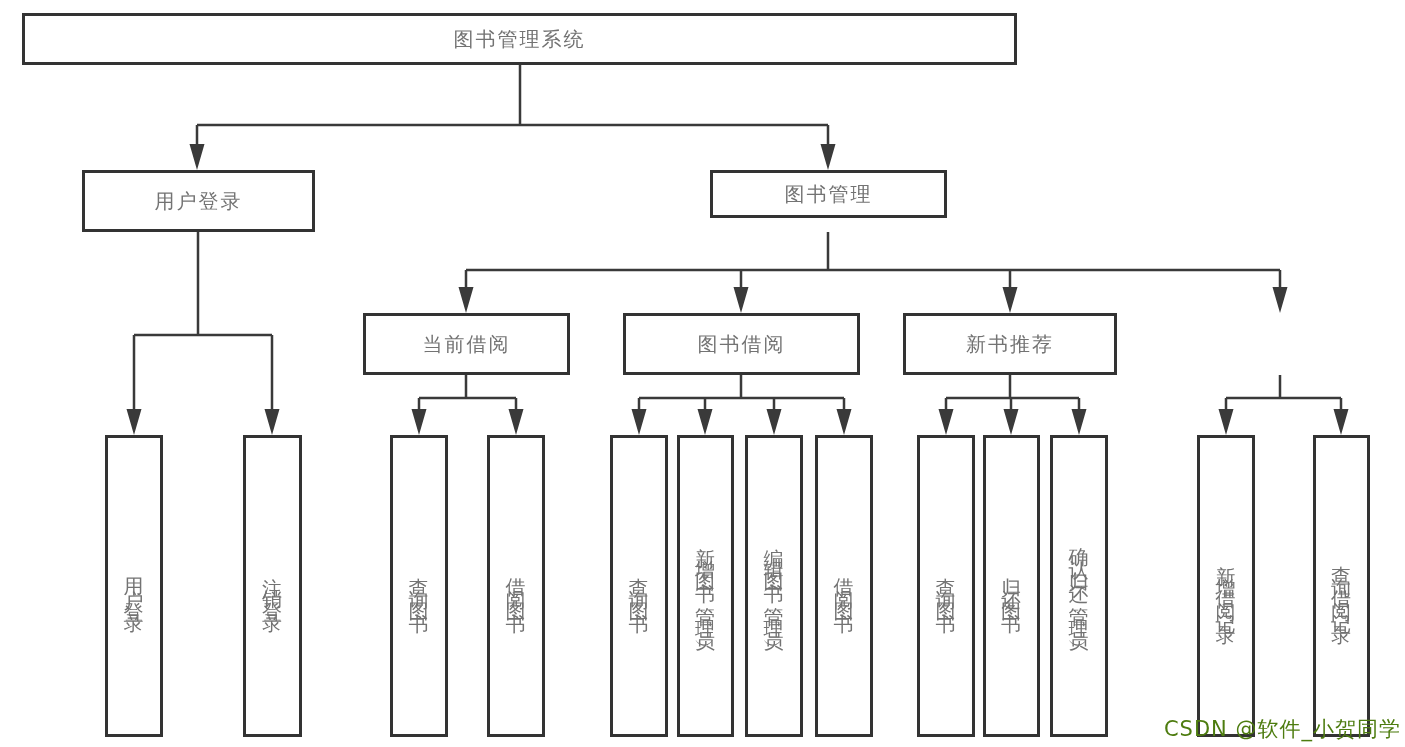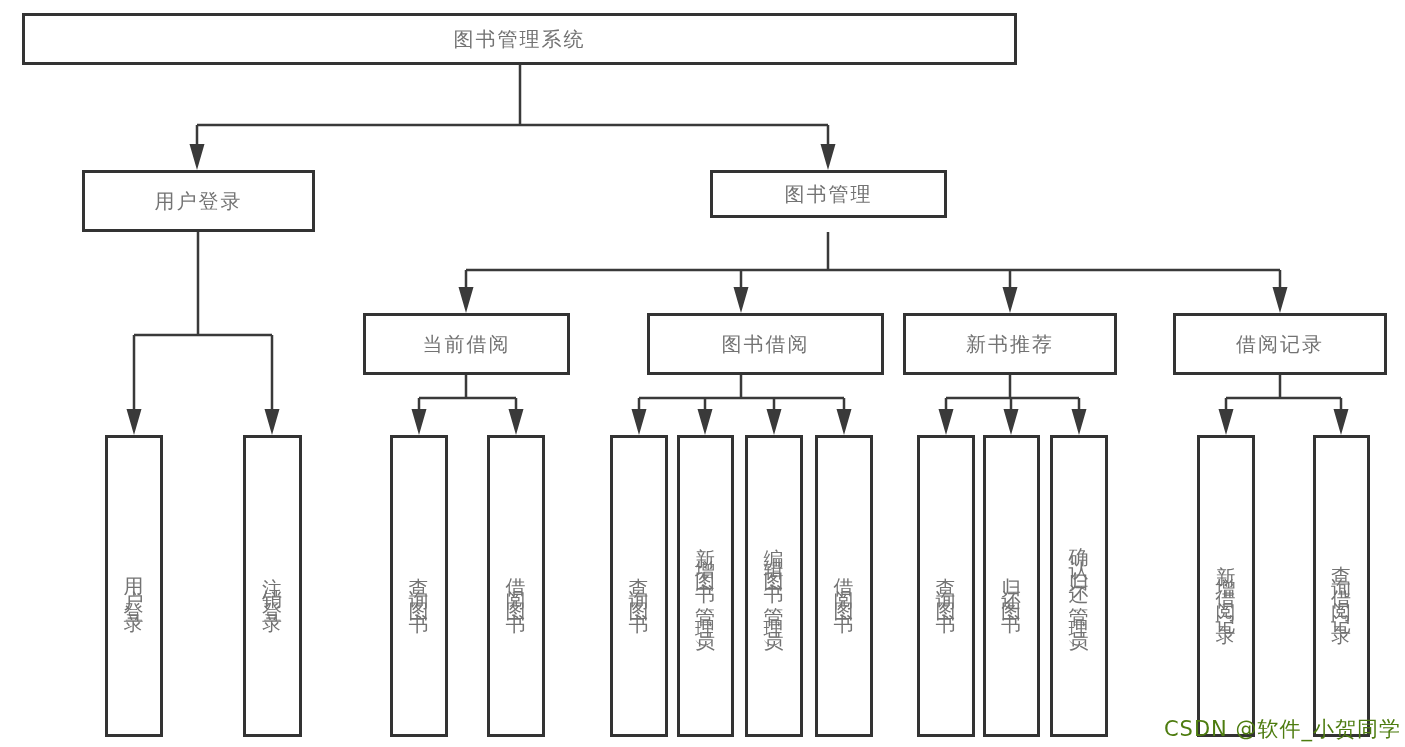--- a/index.html
+++ b/index.html
@@ -86,23 +86,22 @@
       M1218.5,409 L1233.5,409 L1226,435 Z
       M1333.5,409 L1348.5,409 L1341,435 Z"></path>
   </svg>
 
   <div class="node" style="left:22px; top:13px; width:995px; height:52px;">图书管理系统</div>
 
   <div class="node" style="left:82px; top:170px; width:233px; height:62px;">用户登录</div>
   <div class="node" style="left:710px; top:170px; width:237px; height:48px;">图书管理</div>
 
   <div class="node" style="left:363px; top:313px; width:207px; height:62px;">当前借阅</div>
-  <div class="node" style="left:623px; top:313px; width:237px; height:62px;margin-left:24px;">图书借阅</div>
+  <div class="node" style="left:623px; top:313px; width:237px; height:62px;">图书借阅</div>
   <div class="node" style="left:903px; top:313px; width:214px; height:62px;">新书推荐</div>
-  <div class="node" style="left:1173px; top:313px; width:214px; height:62px;">借阅记录</div>
 
   <div class="node node--v" style="left:105px; top:435px; width:58px; height:302px;">用户登录</div>
   <div class="node node--v" style="left:243px; top:435px; width:59px; height:302px;">注销登录</div>
 
   <div class="node node--v" style="left:390px; top:435px; width:58px; height:302px;">查询图书</div>
   <div class="node node--v" style="left:487px; top:435px; width:58px; height:302px;">借阅图书</div>
 
   <div class="node node--v" style="left:610px; top:435px; width:58px; height:302px;">查询图书</div>
   <div class="node node--v" style="left:677px; top:435px; width:57px; height:302px;">新增图书（管理员）</div>
   <div class="node node--v" style="left:745px; top:435px; width:58px; height:302px;">编辑图书（管理员）</div>

